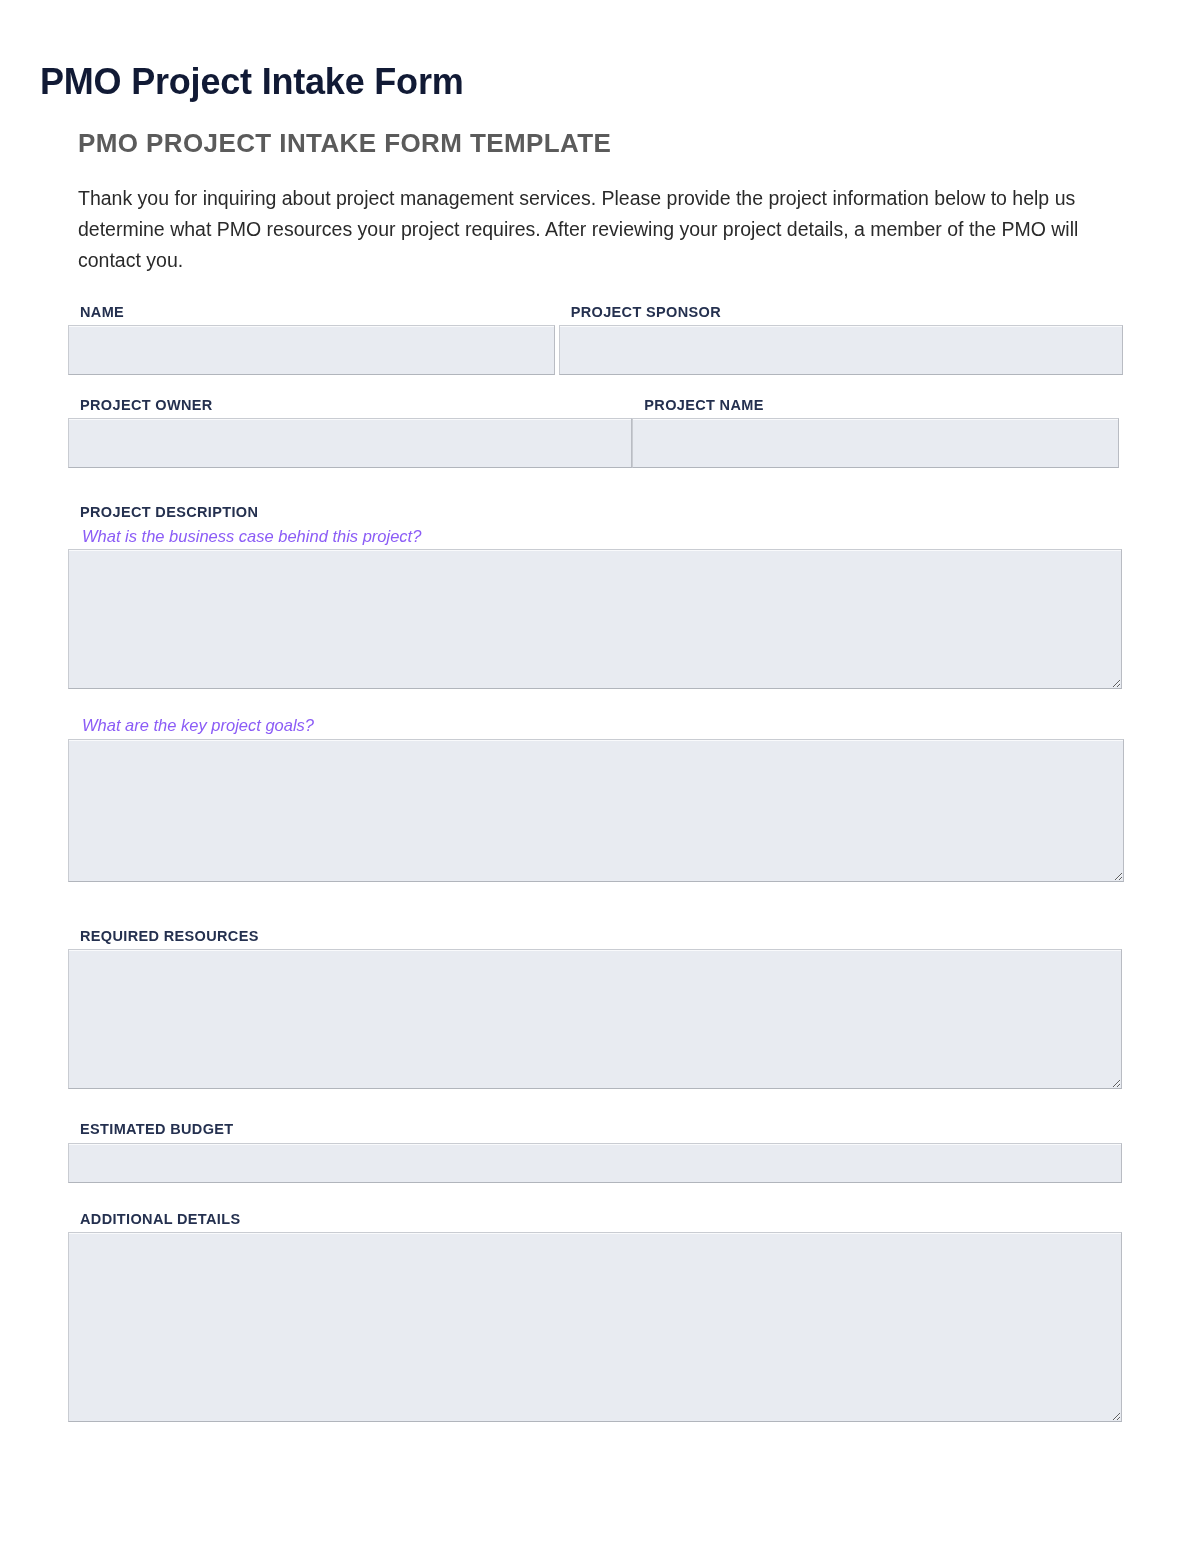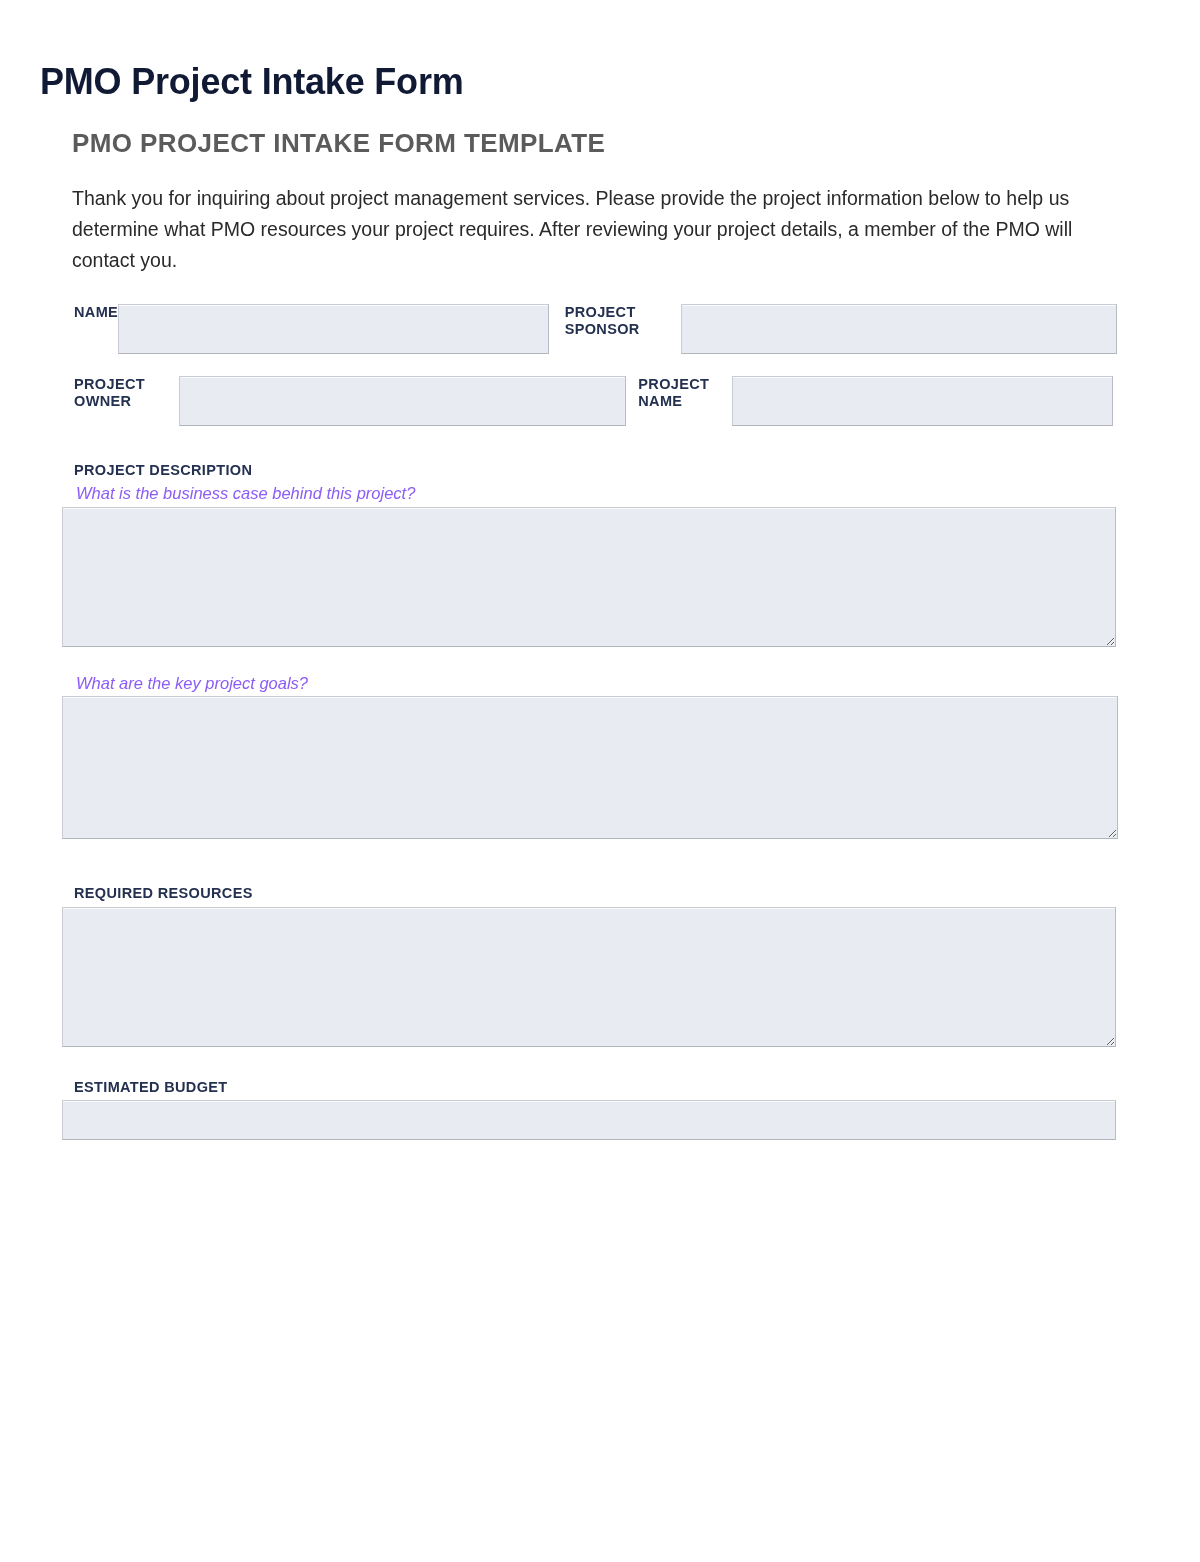--- a/index.html
+++ b/index.html
@@ -28,21 +28,21 @@
     letter-spacing: -0.2px;
     color: #111a35;
     line-height: 1.1;
     white-space: nowrap;
     margin-top: 32px;
   }
 
   
   .form-body {
     position: absolute;
-    left: 62px;
+    left: 68px;
     top: 128px;
     width: 1055px;
   }
 
   .template-heading {
     font-size: 26px;
     font-weight: 700;
     color: #5b5b5b;
     letter-spacing: 0.4px;
     margin: 0 0 24px 10px;
@@ -87,21 +87,21 @@
   }
 
   
   .row-2col {
     display: flex;
     width: 100%;
     margin-bottom: 22px;
   }
   .row-2col .col {
     display: flex;
-    flex-direction: row;
+    flex-direction: column;
   }
   .row-2col .col.left  { width: 527px; margin-right: 4px; }
   .row-2col .col.right { width: 611px; }
   .row-2col .input-box { height: 50px; }
 
   
   .block { margin-bottom: 22px; }
   .block .input-box.tall   { height: 140px; }
   .block .input-box.tall2  { height: 143px; }
   .block .input-box.short  { height: 40px; }
@@ -172,14 +172,18 @@
 
   <div class="gap-sm"></div>
 
   <div class="block narrow">
     <div class="field-label">ESTIMATED BUDGET</div>
     <input class="input-box short" type="text" placeholder="" style="">
   </div>
 
   <div class="gap-sm"></div>
 
+  <div class="block narrow">
+    <div class="field-label">ADDITIONAL DETAILS</div>
+    <textarea class="input-box xtall" style=""></textarea>
+  </div>
 
 </div>
 
 </body></html>

